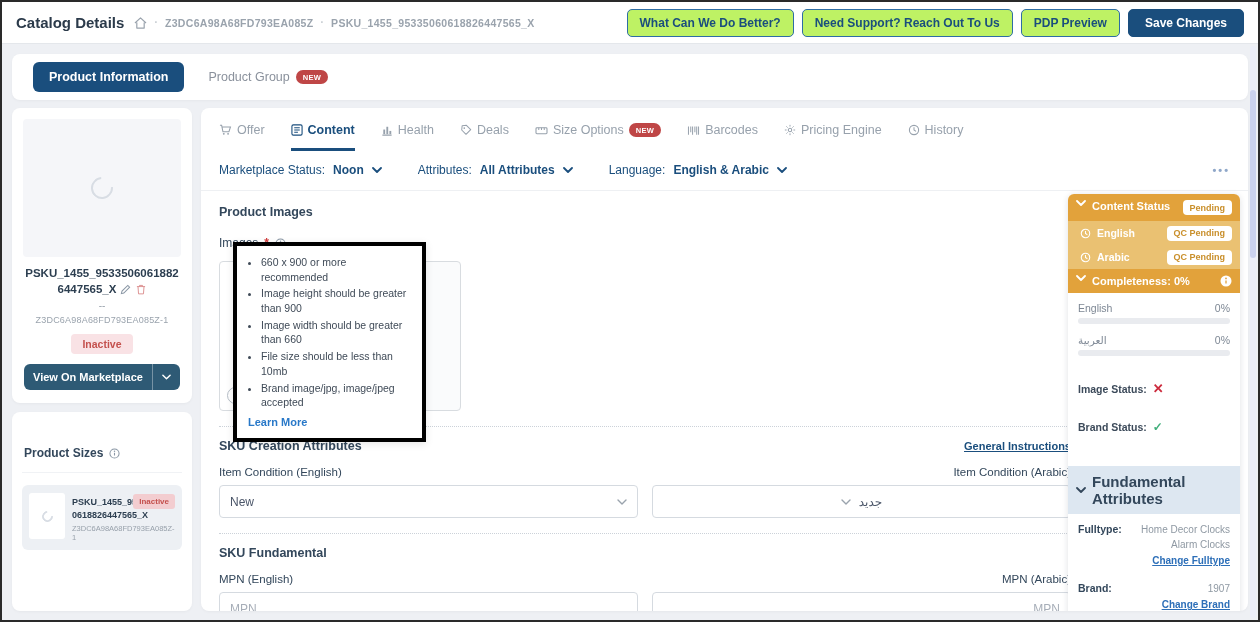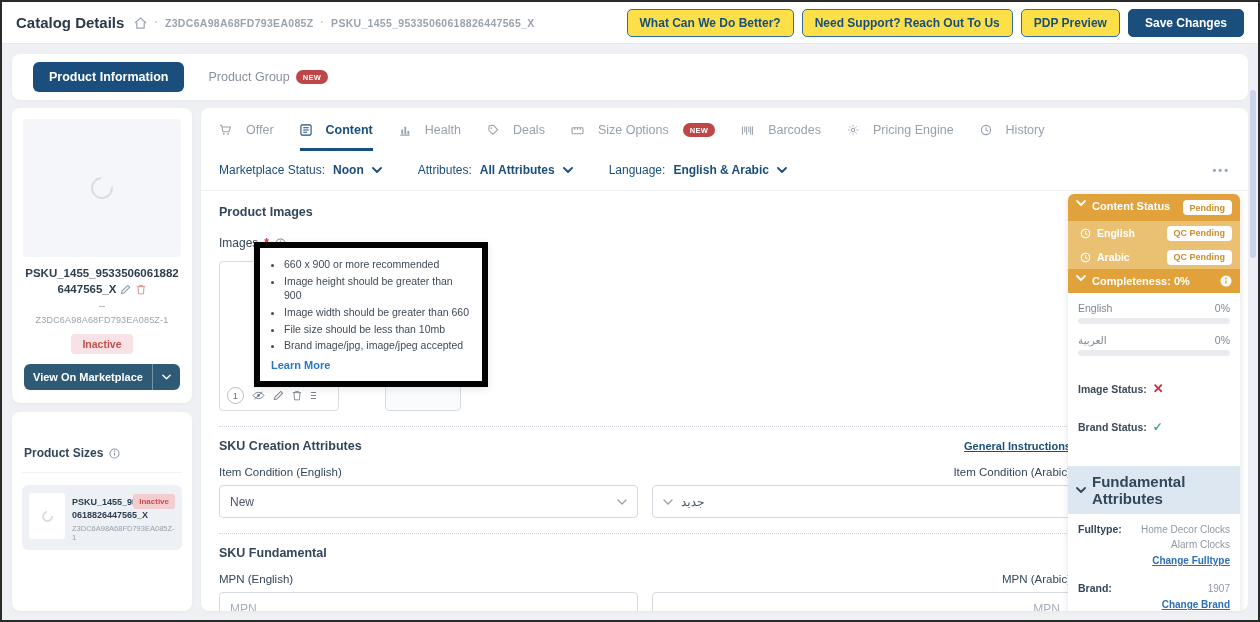--- a/index.html
+++ b/index.html
@@ -12,21 +12,21 @@
     overflow:hidden;
     color:#33475b;
   }
   svg { display:block; }
   
   .topbar { height:42px; background:#fff; border-bottom:1px solid #e4e7eb; display:flex; align-items:center; padding:0 14px; gap:10px; }
   .page-title { font-size:15px; font-weight:bold; color:#2b3a4a; }
   .crumbs { display:flex; align-items:center; gap:7px; font-size:10.5px; font-weight:bold; color:#9aa3ad; letter-spacing:.3px; }
   .crumb-sep { color:#c3c9cf; font-size:10px; }
   .topbar-actions { margin-left:auto; display:flex; gap:8px; }
-  .btn-outline { background:#fde047; border:1px solid #2e6da4; color:#1a4e7d; font-size:12px; font-weight:bold; border-radius:5px; padding:6px 12px; cursor:pointer; font-family:inherit;text-align:center; }
+  .btn-outline { background:#bef264; border:1px solid #2e6da4; color:#1a4e7d; font-size:12px; font-weight:bold; border-radius:5px; padding:6px 12px; cursor:pointer; font-family:inherit;text-align:center; }
   .btn-solid { background:#1a4e7d; border:1px solid #1a4e7d; color:#fff; font-size:12px; font-weight:bold; border-radius:5px; padding:6px 16px; cursor:pointer; font-family:inherit; }
   
   .ptabs-card { margin:10px 10px 8px; background:#fff; border-radius:8px; padding:8px 9px; display:flex; align-items:center; gap:24px; box-shadow:0 1px 3px rgba(0,0,0,.04); }
   .ptab-active { background:#1a4e7d; color:#fff; font-size:12.5px; font-weight:bold; border-radius:6px; padding:8px 16px;margin-left:12px; }
   .ptab { color:#8a919c; font-size:12.5px; display:flex; align-items:center; gap:6px; }
   .new-badge { background:#bf4646; color:#fff; font-size:7.5px; font-weight:bold; border-radius:8px; padding:2.5px 7px; letter-spacing:.3px; }
   
   .body-row { display:flex; gap:9px; padding:0 10px; height:503px; }
   .sidebar { width:180px; display:flex; flex-direction:column; gap:9px; flex:none; }
   .card { background:#fff; border-radius:8px; box-shadow:0 1px 3px rgba(0,0,0,.04); }
@@ -51,21 +51,21 @@
   .sizes-head { display:flex; align-items:center; gap:6px; font-size:12px; font-weight:bold; color:#33475b; padding:2px 2px 12px; border-bottom:1px solid #f0f2f5;margin-top:20px; }
   .info-ic { color:#8a97a5; cursor:pointer; }
   .size-item { margin-top:12px; background:#edf0f4; border-radius:6px; padding:8px 7px; display:flex; gap:7px; position:relative; }
   .size-thumb { width:36px; height:46px; background:#fff; border-radius:3px; display:flex; align-items:center; justify-content:center; flex:none; }
   .size-sku { font-size:9px; font-weight:bold; color:#2c3e50; line-height:1.4; padding-top:3px; }
   .size-id { font-size:7.5px; color:#98a1ab; margin-top:3px; }
   .size-badge { position:absolute; top:9px; right:7px; background:#f3cdd0; color:#c4504d; font-size:8px; font-weight:bold; border-radius:3px; padding:3px 6px; }
   
   .main-card { flex:1; position:relative; overflow:hidden; }
   .main-tabs { display:flex; gap:26px; padding:15px 18px 0; }
-  .mtab { display:flex; align-items:center; gap:14px; font-size:12.5px; color:#97a1ac; padding-bottom:11px; cursor:pointer; border-bottom:3px solid transparent; }
+  .mtab { display:flex; align-items:center; gap:5px; font-size:12.5px; color:#97a1ac; padding-bottom:11px; cursor:pointer; border-bottom:3px solid transparent; }
   .mtab.active { color:#1a4e7d; font-weight:bold; border-bottom-color:#1a4e7d; }
   .filters { display:flex; align-items:center; gap:36px; padding:12px 18px 13px; border-bottom:1px solid #eef0f3; color:#1a4e7d; }
   .fgroup { display:flex; align-items:center; gap:8px; font-size:12px; cursor:pointer; }
   .fgroup .flabel { color:#1a4e7d; }
   .fgroup .fvalue { font-weight:bold; }
   .fchev { color:#1a4e7d; }
   .more-dots { margin-left:auto; color:#8fa7c9; font-size:11px; letter-spacing:2px; font-weight:bold; cursor:pointer; }
   .content { position:relative; padding:14px 18px 0; }
   .sec-title { font-size:12.5px; font-weight:bold; color:#33475b; }
   .images-label { display:flex; align-items:center; gap:6px; margin-top:17px; font-size:12px; color:#33475b; }
@@ -77,34 +77,34 @@
   .bottle .cap { width:12px; height:7px; background:#f0c9cf; margin:0 auto; border-radius:2px 2px 0 0; }
   .bottle .neck { width:16px; height:5px; background:#e9e3d8; margin:0 auto; }
   .bottle .bod { width:44px; height:72px; background:linear-gradient(#f8e9cd,#eed2a2); border:1px solid #eadcc0; border-radius:5px; position:relative; }
   .bottle .emblem { position:absolute; left:50%; top:26px; transform:translateX(-50%); width:11px; height:15px; background:#37302a; }
   .bottle .tline { position:absolute; left:50%; transform:translateX(-50%); width:20px; height:1px; background:#c5ad85; }
   .bottle .base { width:38px; height:13px; background:#fdfdfd; border:1px solid #e5e7e9; margin:-2px auto 0; }
   .img-controls { position:absolute; bottom:6px; left:7px; display:flex; align-items:center; gap:8px; color:#7a8591; }
   .order-badge { width:17px; height:17px; border:1px solid #b6bec7; border-radius:50%; font-size:9.5px; color:#6b7680; display:flex; align-items:center; justify-content:center; background:#fff; }
   .ctl { cursor:pointer; color:#7a8591; }
   
-  .img-tooltip { position:absolute; left:53px; top:51px; width:234px; background:#fff; border:6px solid #000000; padding:9px 10px 8px; z-index:6; box-shadow:0 2px 8px rgba(0,0,0,.10); }
+  .img-tooltip { position:absolute; left:32px; top:51px; width:193px; background:#fff; border:4px solid #000000; padding:9px 10px 8px; z-index:6; box-shadow:0 2px 8px rgba(0,0,0,.10); }
   .img-tooltip ul { list-style:disc; padding-left:14px; }
   .img-tooltip li { font-size:10.5px; color:#3f4a57; line-height:1.4; margin-bottom:2px; }
   .learn-more { display:inline-block; margin-left:1px; margin-top:2px; font-size:11px; font-weight:bold; color:#2878c8; cursor:pointer; }
   .dotsep { border:none; border-top:1px dotted #ccd2d9; margin:15px 0 12px; }
   .form-area { width:852px; }
   .sec-row { display:flex; align-items:center; justify-content:space-between; }
   .gen-link { font-size:11px; font-weight:bold; color:#1a4e7d; text-decoration:underline; cursor:pointer; }
   .form-grid { display:grid; grid-template-columns:1fr 1fr; column-gap:14px; margin-top:13px; }
   .flab { font-size:11.5px; color:#33475b; margin-bottom:7px; }
   .flab.ar { text-align:right; }
   .select { height:33px; border:1px solid #d5dae0; border-radius:4px; display:flex; align-items:center; padding:0 10px; font-size:12px; color:#4a5568; cursor:pointer; background:#fff; }
   .select .chev { margin-left:auto; color:#9aa3ad; }
-  .select.ar { justify-content:flex-start; gap:8px; }
+  .select.ar { justify-content:center; gap:8px; }
   .select.ar .chev { margin-left:0; }
   .tinput { width:100%; height:33px; border:1px solid #d5dae0; border-radius:4px; padding:0 10px; font-size:12px; color:#4a5568; font-family:inherit; background:#fff; }
   .tinput::placeholder { color:#a7aeb8; }
   .tinput.ar { text-align:right; }
   
   .spanel { position:absolute; top:86px; right:8px; width:172px; border-radius:6px; overflow:hidden; box-shadow:0 1px 6px rgba(31,45,61,.14); z-index:4; background:#fff; }
   .sp-header { background:#e2a23b; color:#fff; display:flex; align-items:flex-start; gap:6px; padding:6px 8px; font-size:11px; font-weight:bold; cursor:pointer; }
   .sp-pill { background:#fff; color:#c98f2b; font-size:9px; font-weight:bold; border-radius:4px; padding:2.5px 7px; margin-left:auto; }
   .sp-lang { background:#eac172; color:#fff; display:flex; align-items:center; gap:6px; padding:4.5px 8px 4.5px 12px; font-size:10.5px; font-weight:bold; }
   .sp-body { background:#fff; padding:9px 10px 7px; }

